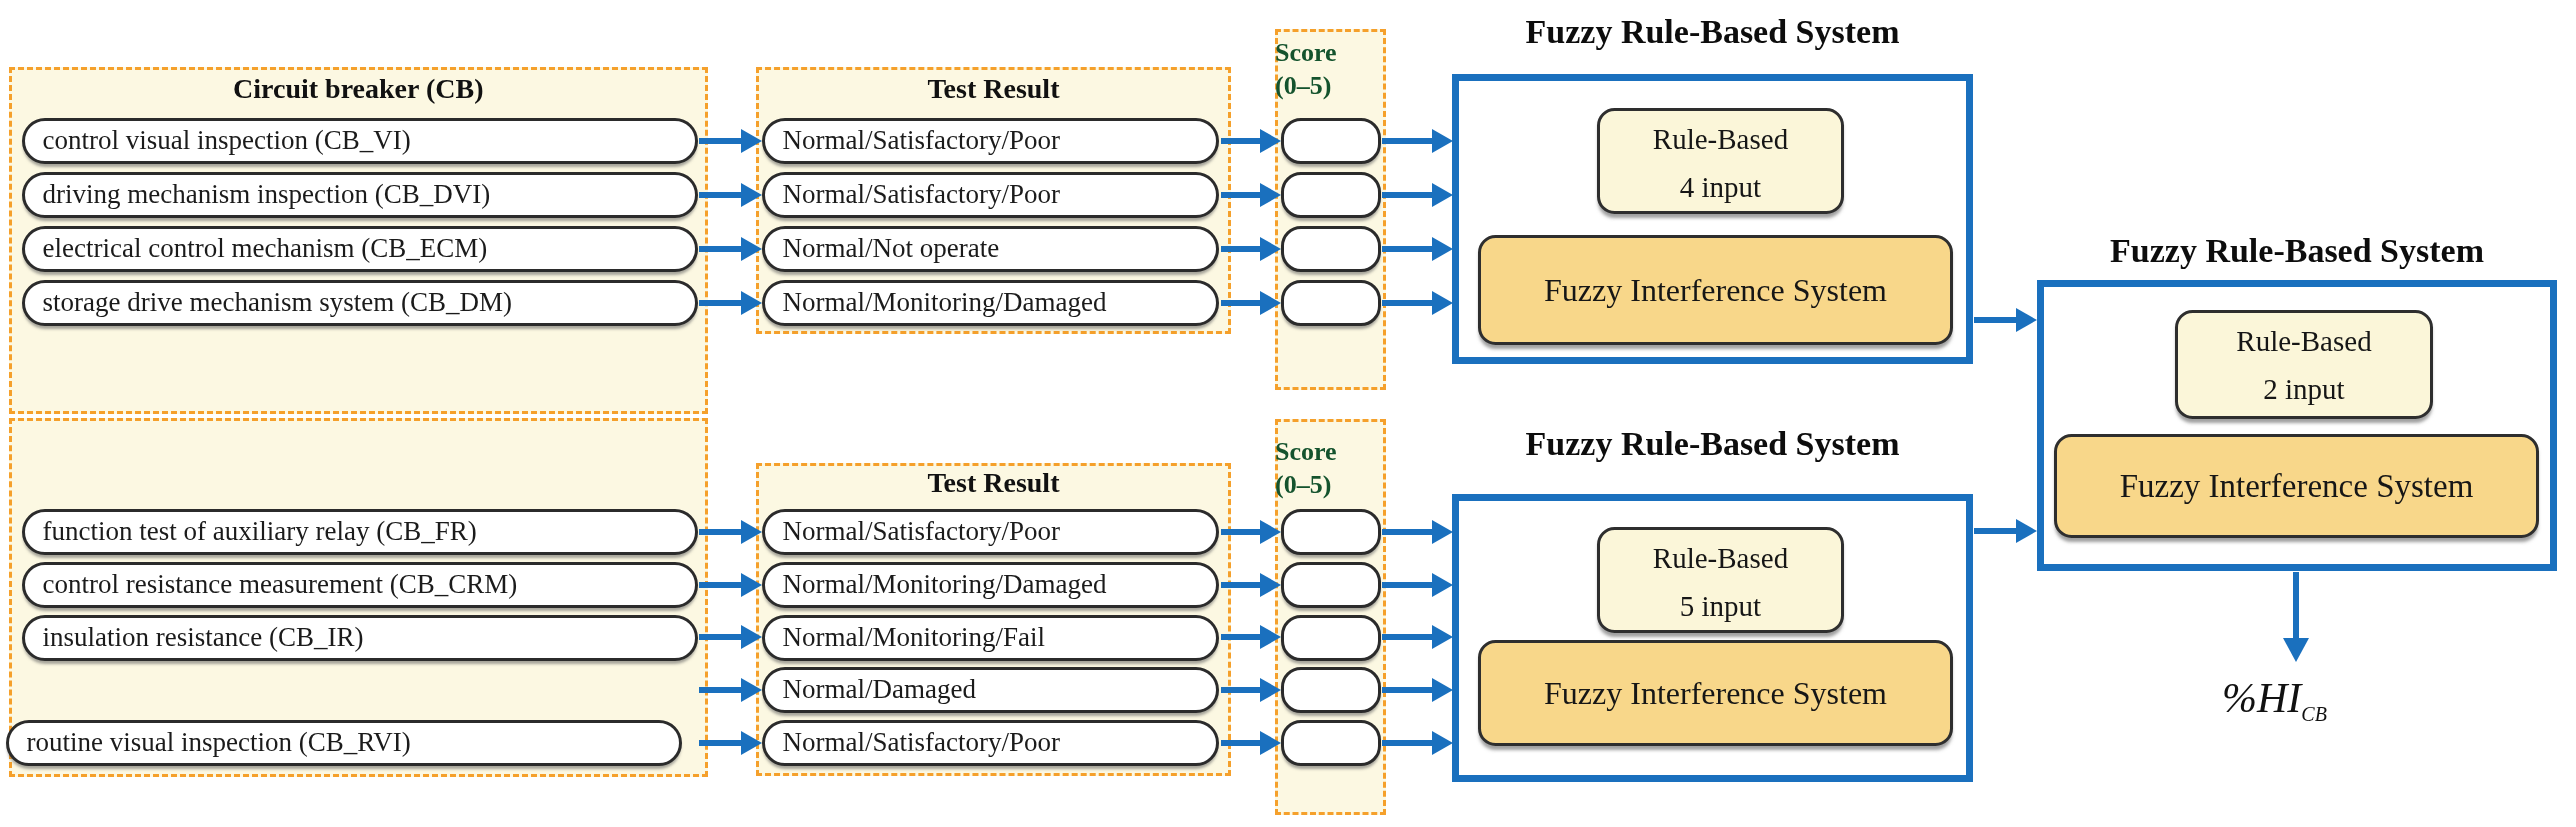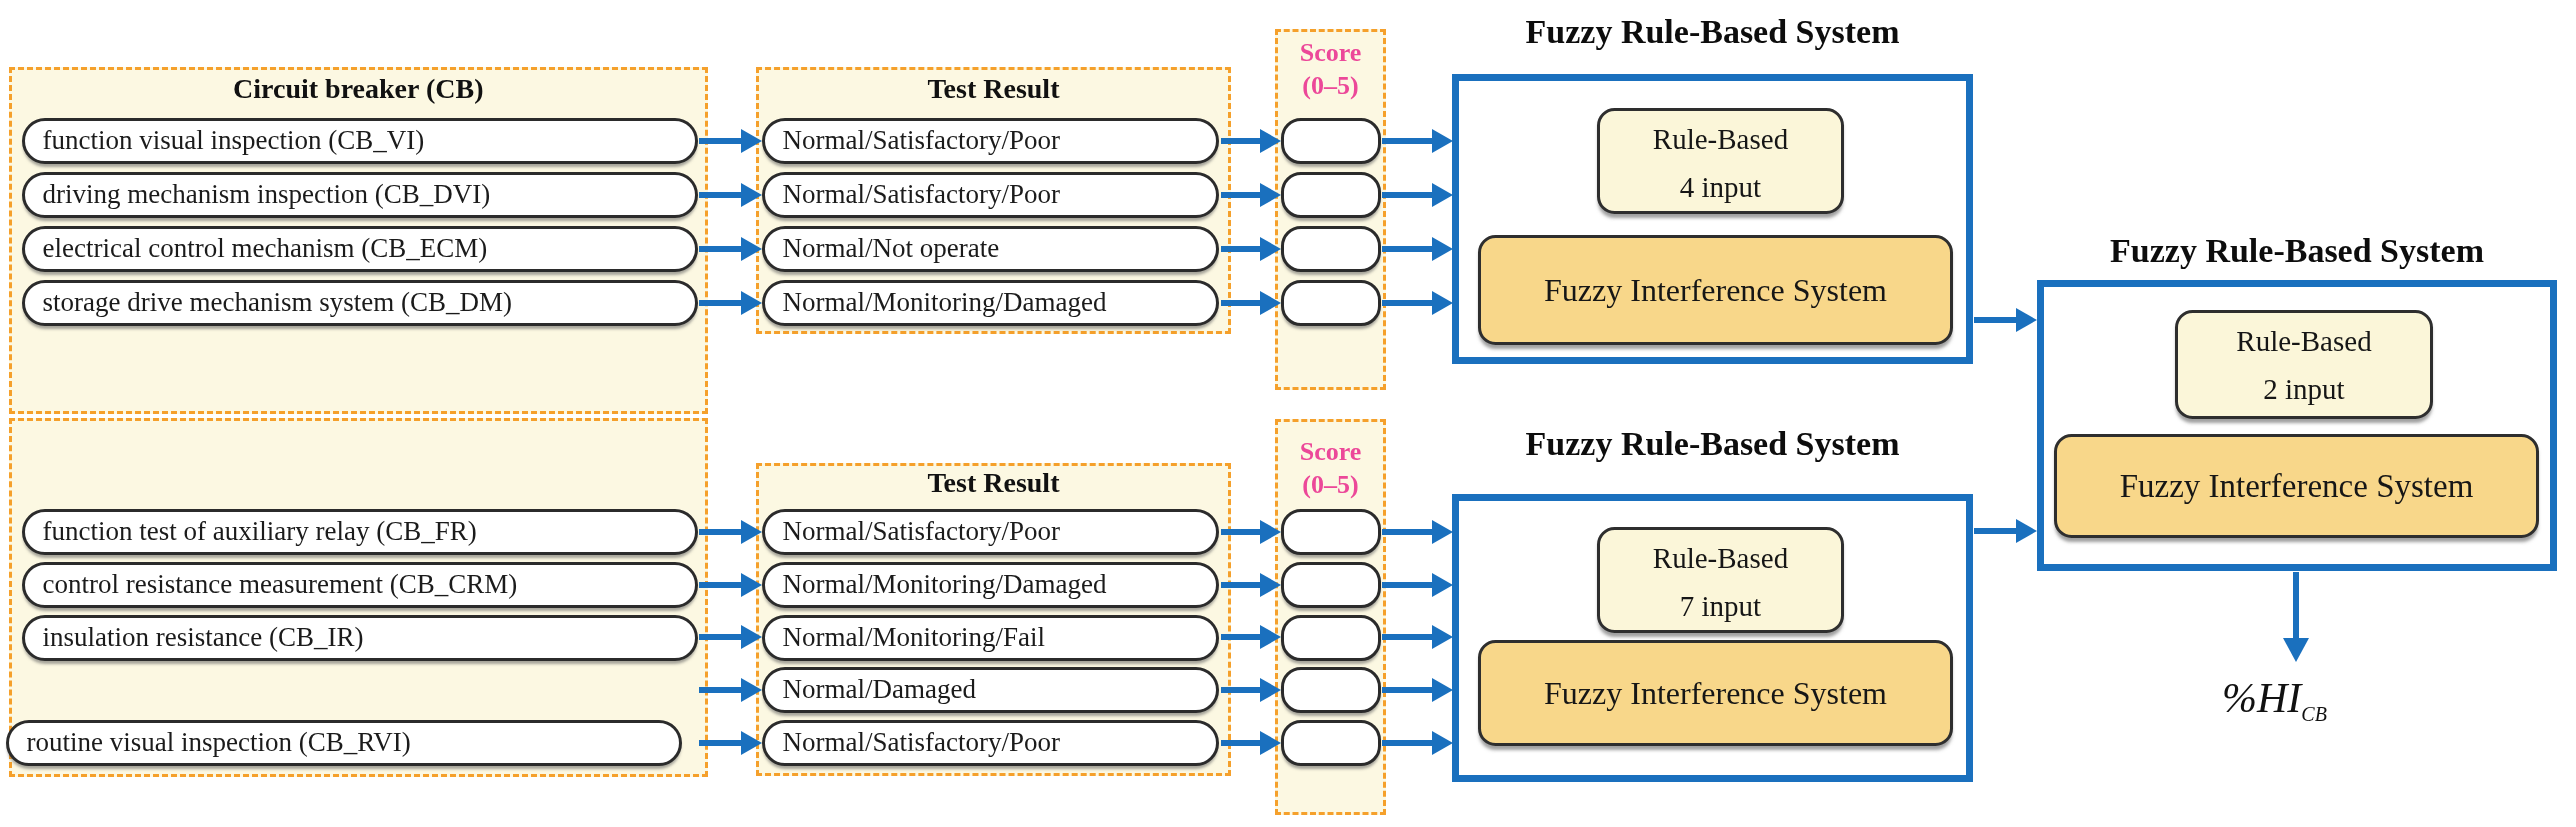--- a/index.html
+++ b/index.html
@@ -1,21 +1,21 @@
 <!DOCTYPE html>
 <html style="font-size:9.4px"><head>
 <meta charset="utf-8">
 <style>
   html,body{margin:0;padding:0;background:#ffffff;width:2576px;height:827px;overflow:hidden;
             font-family:"Liberation Serif","DejaVu Serif",serif;}
   #stage{position:relative;width:2576px;height:827px;background:#ffffff;}
 
   .panel{position:absolute;background:#FCF8E2;border:3.5px dashed #F5A02B;box-sizing:border-box;}
   .panel-header{position:absolute;font-weight:700;font-size:28px;color:#111;text-align:center;}
-  .score-header{position:absolute;font-weight:700;font-size:26px;color:#ec4899;text-align:center;line-height:33px;}
+  .score-header{position:absolute;font-weight:700;font-size:26px;color:#14532d;text-align:left;line-height:33px;}
 
   .rowbox{position:absolute;height:46px;background:#ffffff;border:3.5px solid #2b2b2b;border-radius:23px;
           box-sizing:border-box;font-size:27px;color:#1b1b1b;line-height:38px;padding-left:17.6px;
           white-space:nowrap;box-shadow:0 4.1px 2.9px -1.2px rgba(95,95,95,.55);}
   .scorebox{position:absolute;height:46px;width:100px;background:#ffffff;border:3.5px solid #2b2b2b;
             border-radius:20px;box-sizing:border-box;box-shadow:0 4.1px 2.9px -1.2px rgba(95,95,95,.55);}
 
   .frbs{position:absolute;background:#ffffff;border:7.6px solid #1A70BE;box-sizing:border-box;}
   .frbs-title{position:absolute;font-weight:700;font-size:34px;color:#0d0d0d;text-align:center;white-space:nowrap;}
   .innerbox{position:absolute;border:3.5px solid #2e2e2e;border-radius:17.6px;box-sizing:border-box;
@@ -35,21 +35,21 @@
 </style>
 </head>
 <body>
 
 <div id="stage">
 
   <div class="panel" style="left:8.8px;top:67px;width:699px;height:347px"></div>
   <div class="panel" style="left:8.8px;top:418px;width:699px;height:359px"></div>
   <div class="panel-header" style="left:8.8px;top:73px;width:699px">Circuit breaker (CB)</div>
 
-  <div class="rowbox" style="left:22px;top:118px;width:676px">function visual inspection (CB_VI)</div>
+  <div class="rowbox" style="left:22px;top:118px;width:676px">control visual inspection (CB_VI)</div>
   <div class="rowbox" style="left:22px;top:172px;width:676px">driving mechanism inspection (CB_DVI)</div>
   <div class="rowbox" style="left:22px;top:280px;width:676px">storage drive mechanism system (CB_DM)</div>
   <div class="rowbox" style="left:22px;top:226px;width:676px">electrical control mechanism (CB_ECM)</div>
 
   <div class="rowbox" style="left:22px;top:509px;width:676px">function test of auxiliary relay (CB_FR)</div>
   <div class="rowbox" style="left:22px;top:562px;width:676px">control resistance measurement (CB_CRM)</div>
   <div class="rowbox" style="left:22px;top:615px;width:676px">insulation resistance (CB_IR)</div>
   <div class="rowbox" style="left:6px;top:720px;width:676px">routine visual inspection (CB_RVI)</div>
 
   <div class="panel" style="left:756px;top:67px;width:475px;height:267px"></div>
@@ -125,21 +125,21 @@
   <div class="innerbox rulebox" style="left:1597px;top:108px;width:247px;height:106px">
     <div>Rule-Based</div>
     <div>4 input</div>
   </div>
   <div class="innerbox fisbox" style="left:1478px;top:235px;width:475px;height:110px">Fuzzy Interference System</div>
 
   <div class="frbs-title" style="left:1452px;top:425px;width:521px">Fuzzy Rule-Based System</div>
   <div class="frbs" style="left:1452px;top:494px;width:521px;height:288px"></div>
   <div class="innerbox rulebox" style="left:1597px;top:527px;width:247px;height:106px">
     <div>Rule-Based</div>
-    <div>7 input</div>
+    <div>5 input</div>
   </div>
   <div class="innerbox fisbox" style="left:1478px;top:640px;width:475px;height:106px">Fuzzy Interference System</div>
 
   <div class="harrow" style="left:1974px;top:317px;width:42px"></div>
   <div class="harrow" style="left:1974px;top:528px;width:42px"></div>
 
   <div class="frbs-title" style="left:2037px;top:232px;width:520px">Fuzzy Rule-Based System</div>
   <div class="frbs" style="left:2037px;top:280px;width:520px;height:291px"></div>
   <div class="innerbox rulebox" style="left:2175px;top:310px;width:258px;height:109px">
     <div>Rule-Based</div>

